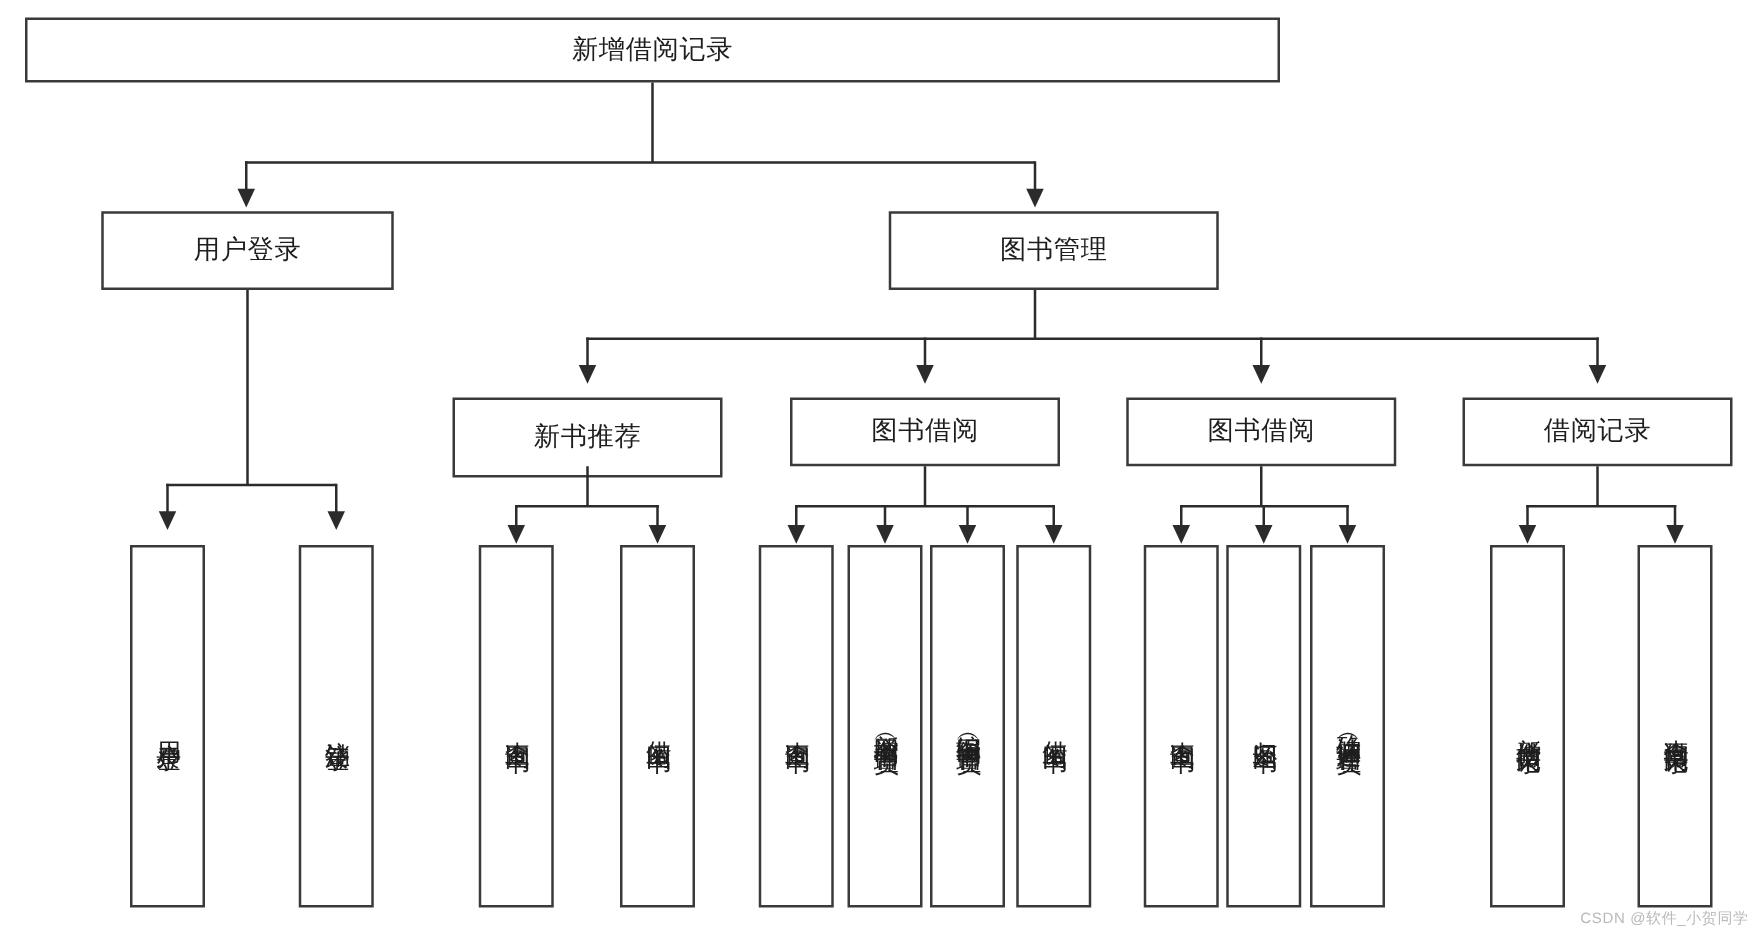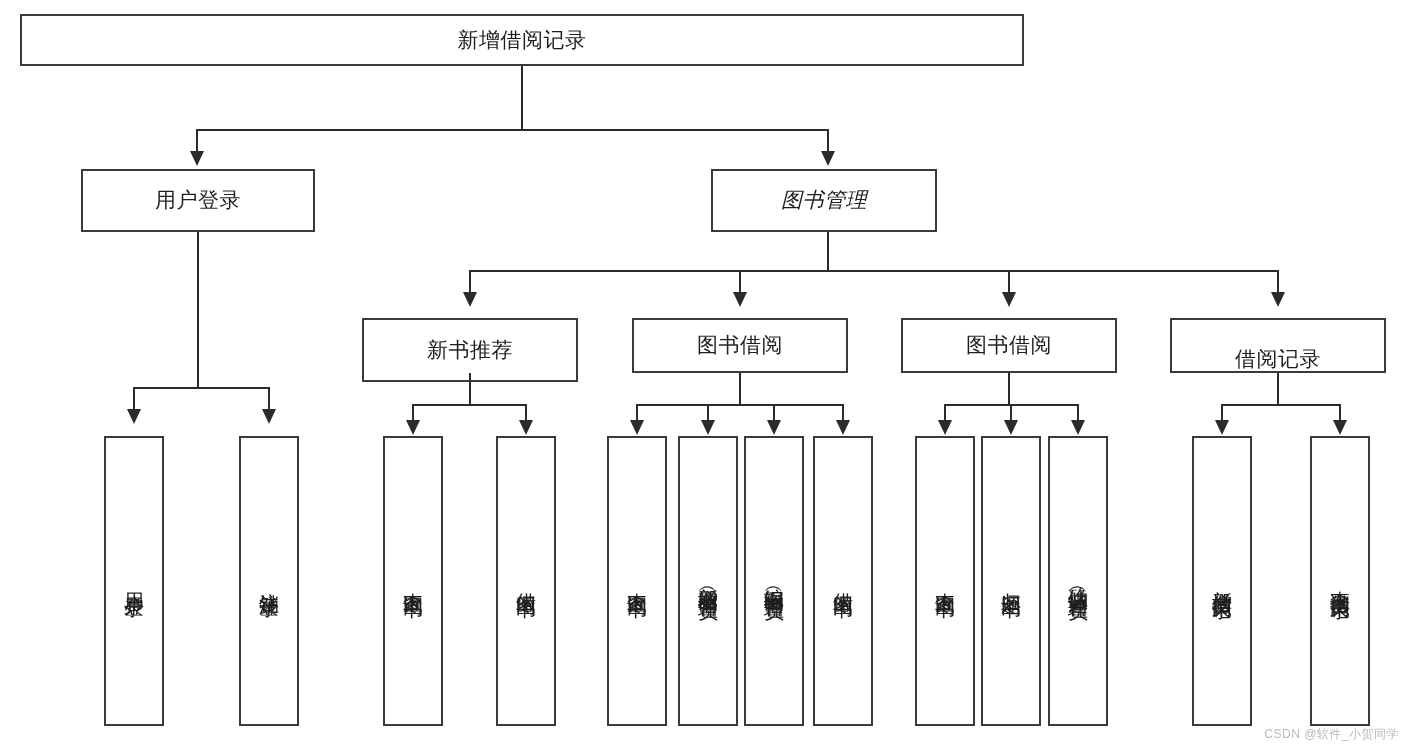--- a/index.html
+++ b/index.html
@@ -93,21 +93,21 @@
 
   <div class="vline" style="left:196px; top:129px; width:2px; height:24px;"></div>
   <div class="arrow" style="left:190px; top:151px;"></div>
   <div class="vline" style="left:827px; top:129px; width:2px; height:24px;"></div>
   <div class="arrow" style="left:821px; top:151px;"></div>
 
   <div class="node" style="left:81px; top:169px; width:234px; height:63px;">
     <span class="label">用户登录</span>
   </div>
 
-  <div class="node" style="left:711px; top:169px; width:226px; height:63px;font-style:italic;">
+  <div class="node" style="left:711px; top:169px; width:264px; height:63px;">
     <span class="label">图书管理</span>
   </div>
 
   <div class="vline" style="left:197px; top:232px; width:2px; height:156px;"></div>
   <div class="hline" style="left:133px; top:387px; width:136px; height:2px;"></div>
   <div class="vline" style="left:133px; top:387px; width:2px; height:24px;"></div>
   <div class="arrow" style="left:127px; top:409px;"></div>
   <div class="vline" style="left:268px; top:387px; width:2px; height:24px;"></div>
   <div class="arrow" style="left:262px; top:409px;"></div>
 
@@ -131,21 +131,21 @@
   </div>
 
   <div class="node" style="left:632px; top:318px; width:216px; height:55px;">
     <span class="label">图书借阅</span>
   </div>
 
   <div class="node" style="left:901px; top:318px; width:216px; height:55px;">
     <span class="label">图书借阅</span>
   </div>
 
-  <div class="node" style="left:1170px; top:318px; width:216px; height:55px;align-items:flex-end;">
+  <div class="node" style="left:1170px; top:318px; width:216px; height:55px;">
     <span class="label">借阅记录</span>
   </div>
 
   <div class="vline" style="left:469px; top:373px; width:2px; height:32px;"></div>
   <div class="hline" style="left:412px; top:404px; width:115px; height:2px;"></div>
   <div class="vline" style="left:412px; top:404px; width:2px; height:18px;"></div>
   <div class="arrow" style="left:406px; top:420px;"></div>
   <div class="vline" style="left:525px; top:404px; width:2px; height:18px;"></div>
   <div class="arrow" style="left:519px; top:420px;"></div>
 

